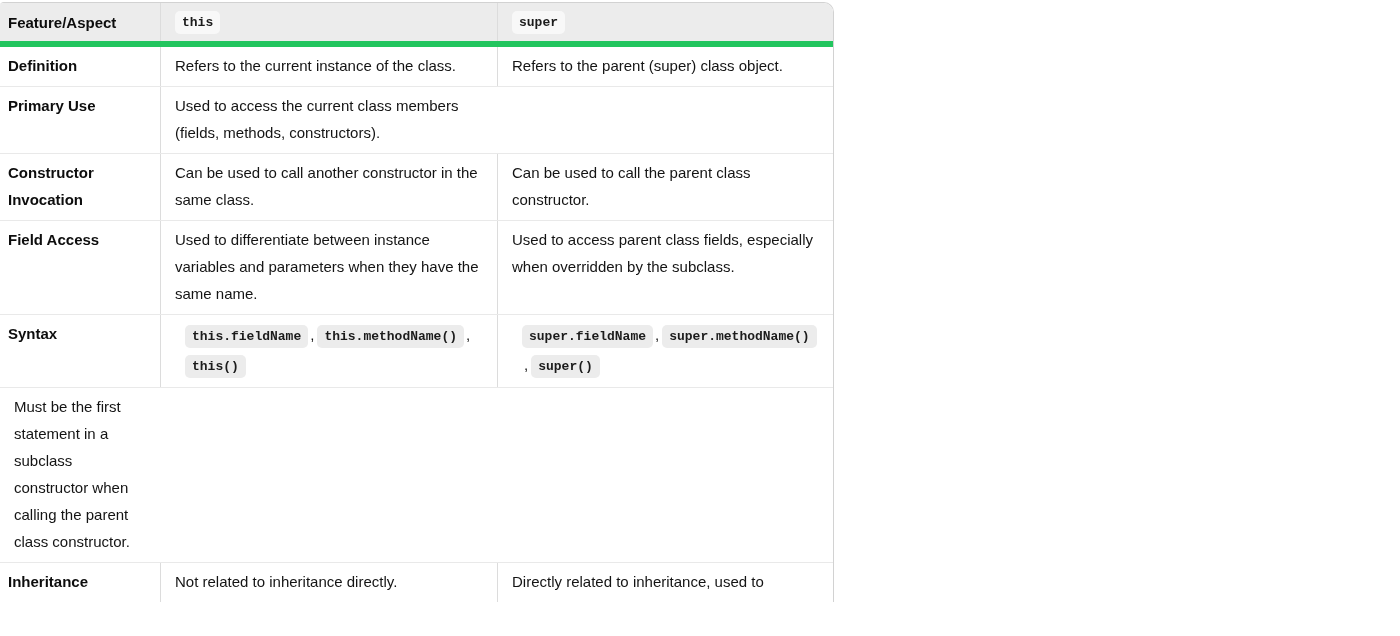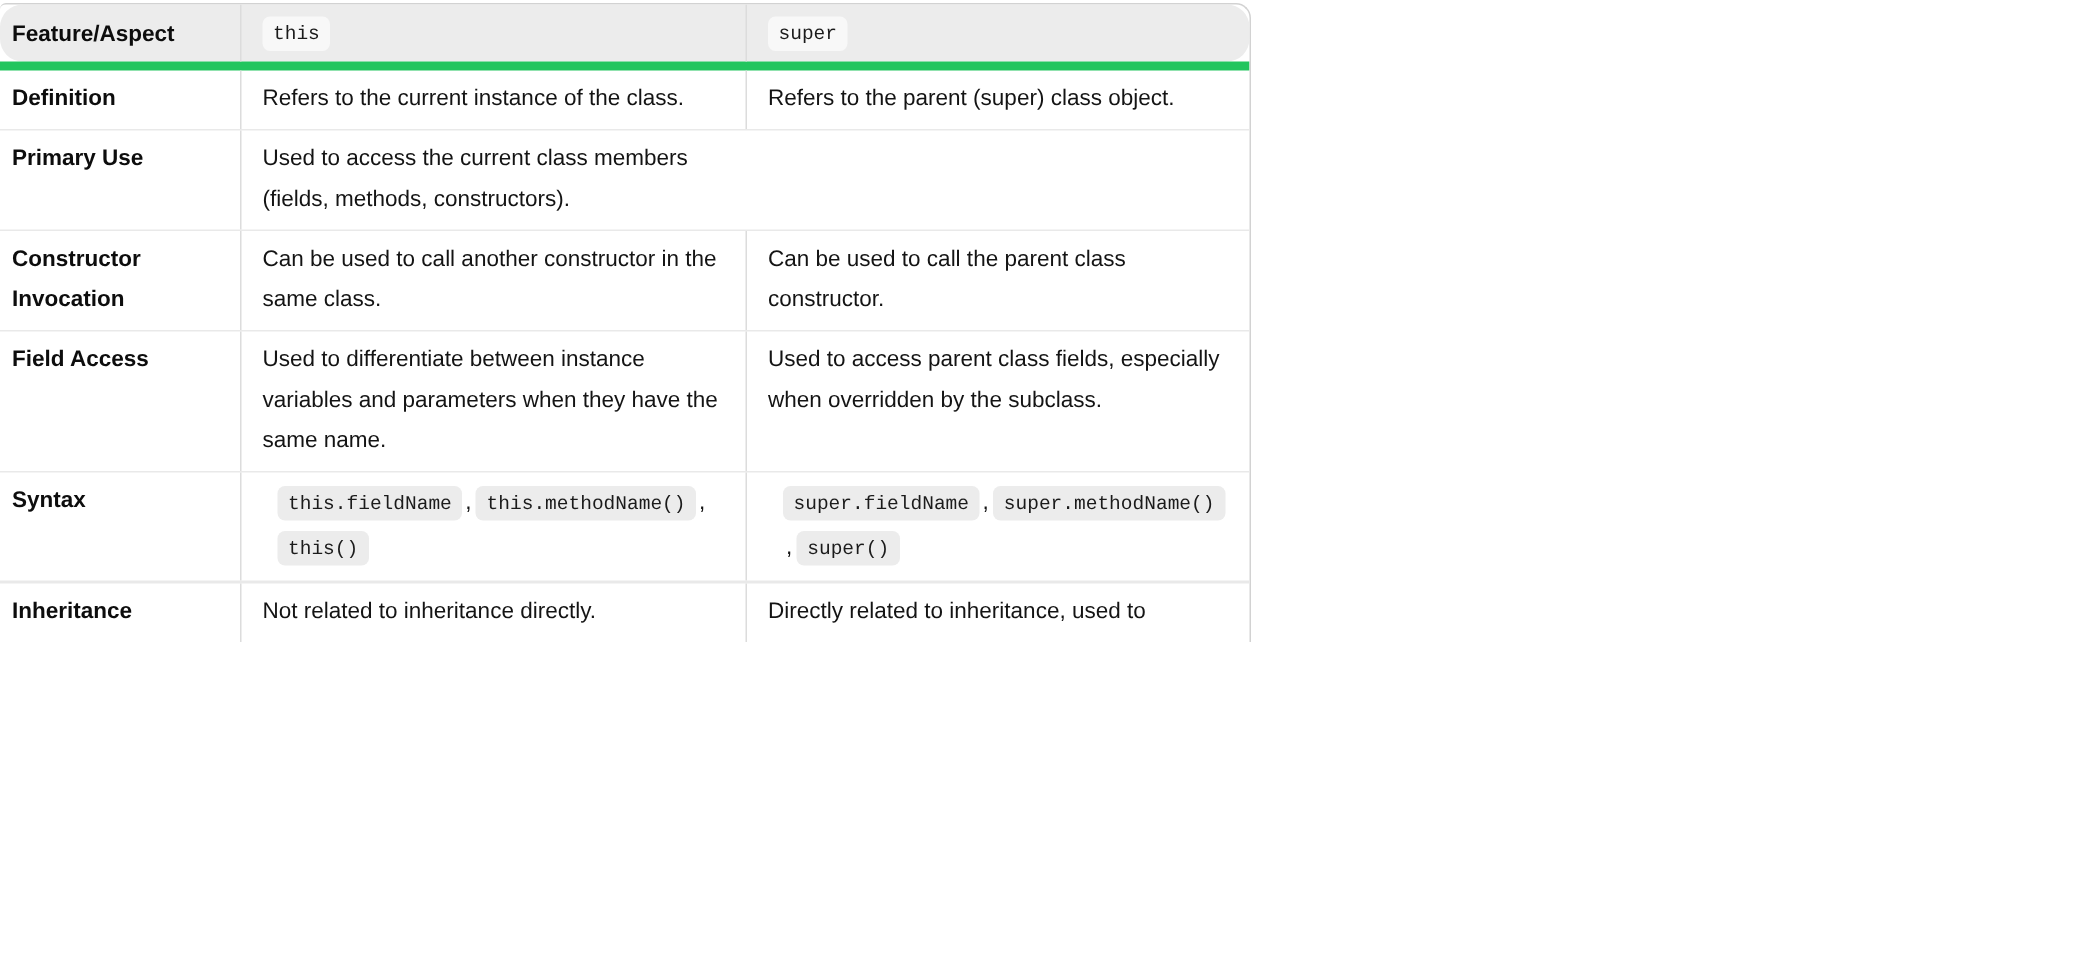--- a/index.html
+++ b/index.html
@@ -15,30 +15,30 @@
     border-top-right-radius:10px;border-top-left-radius:4px;
     overflow:hidden;background:#ffffff;
   }
   .tr{display:grid;grid-template-columns:160px 337px 336px;}
   .td{
     box-sizing:border-box;padding:5px 14px 7px 14px;
     font-size:15px;line-height:27px;text-align:left;vertical-align:top;
   }
   .td + .td{border-left:1px solid #dcdcdc;}
   .col-feature{padding-left:8px;padding-right:10px;font-weight:700;color:#0d0d0d;}
-  .thead{background:#ececec;height:38px;border-radius:15px;}
+  .thead{background:#ececec;height:38px;}
   .thead .td{padding-top:0;padding-bottom:0;display:flex;align-items:center;}
   .thead .col-feature{font-weight:700;}
   #tbody .tr{border-top:1px solid #e9e9e9;}
   #tbody .tr:first-child{border-top:6px solid #22c55e;}
   .chip{
     font-family:"Liberation Mono","DejaVu Sans Mono",monospace;
     font-size:13px;line-height:19px;
     background:#ececec;border-radius:5px;padding:2px 7px;
-    white-space:nowrap;display:inline-block;color:#1b1b1b;
+    white-space:nowrap;display:inline-block;color:#1b1b1b;font-weight:bold;
   }
   .thead .chip{background:#f8f8f8;}
   .chips-cell{line-height:30px;padding-left:24px;}
   .sep{margin:0 3px 0 2px;color:#141414;}
 </style>
 </head>
 <body>
 
 <div class="canvas">
   <div class="cmp-table">
@@ -77,20 +77,21 @@
   </div>
 
 
   <div class="tr">
     <div class="td col-feature">Syntax</div>
     <div class="td chips-cell"><code class="chip">this.fieldName</code><span class="sep">,</span><code class="chip">this.methodName()</code><span class="sep">,</span><code class="chip">this()</code></div>
     <div class="td chips-cell"><code class="chip">super.fieldName</code><span class="sep">,</span><code class="chip">super.methodName()</code><span class="sep">,</span><code class="chip">super()</code></div>
   </div>
 
   <div class="tr">
+    <div class="td">Must be the first statement in a subclass constructor when calling the parent class constructor.</div>
   </div>
 
   <div class="tr">
     <div class="td col-feature">Inheritance</div>
     <div class="td">Not related to inheritance directly.</div>
     <div class="td">Directly related to inheritance, used to</div>
   </div>
 </div>
   </div>
 </div>

